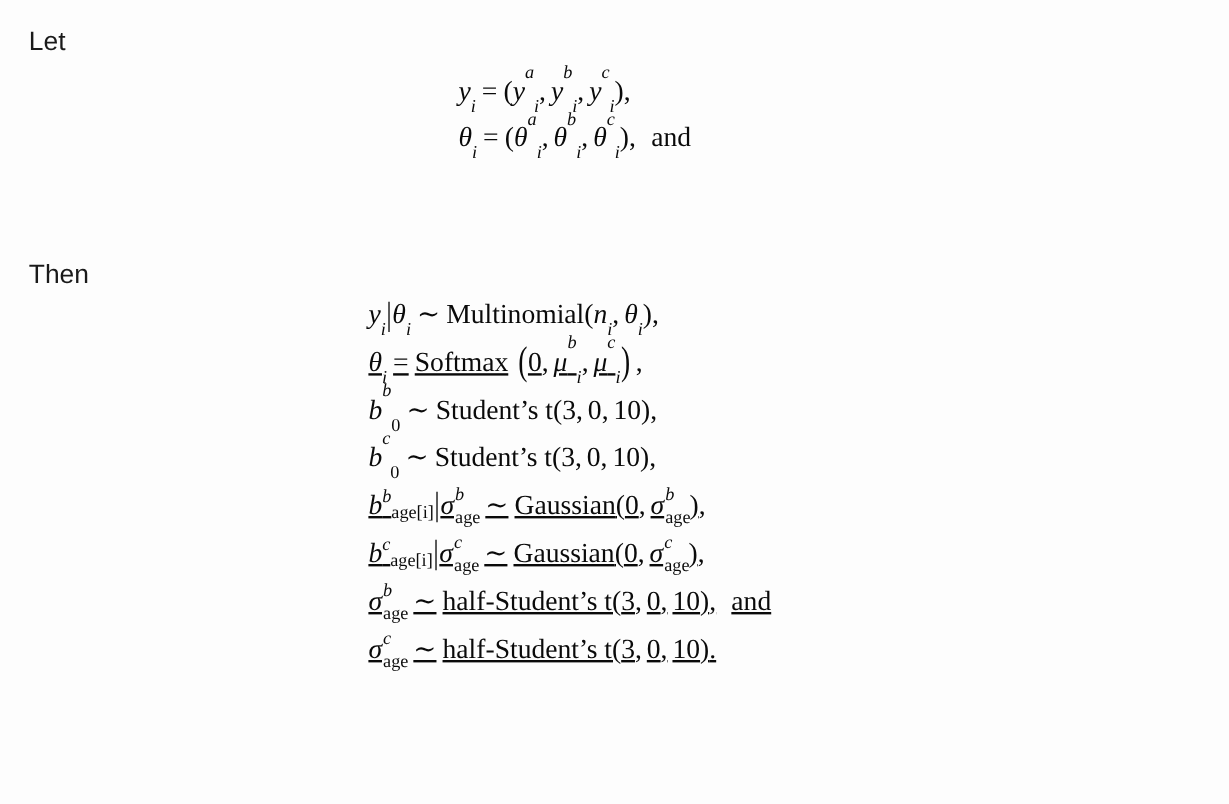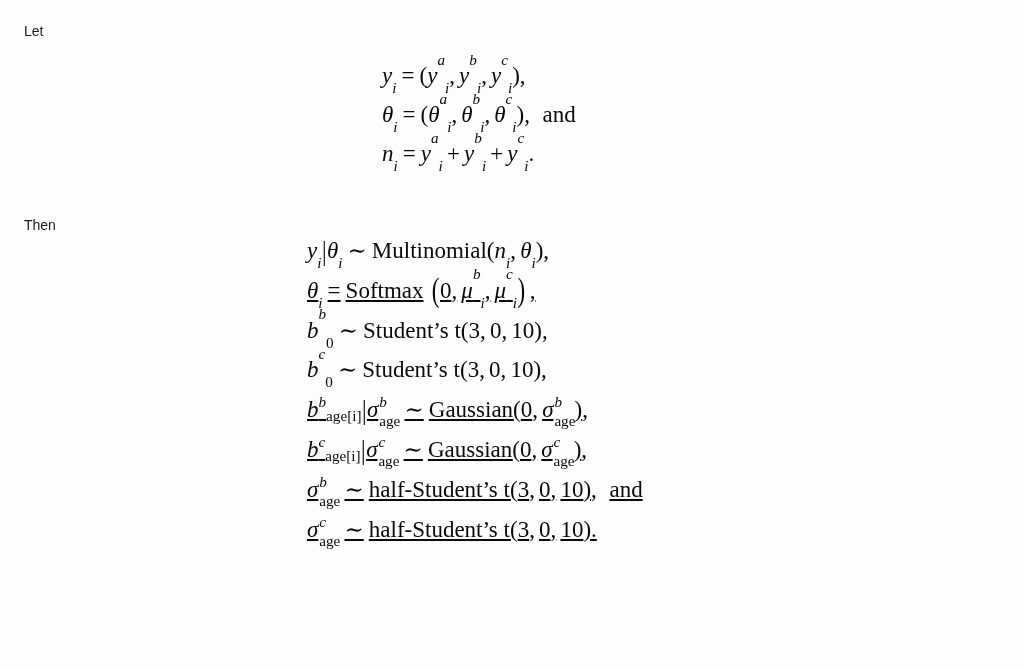--- a/index.html
+++ b/index.html
@@ -22,40 +22,40 @@
     width: 1024px;
     height: 670px;
     box-sizing: border-box;
   }
 
   
   .prose-label {
     position: absolute;
     left: 24px;
     font-family: "Liberation Sans", sans-serif;
-    font-size: 14px;
+    font-size: 22px;
     line-height: 1;
     color: #1a1a1a;
     white-space: nowrap;
   }
   #label-let  { top: 24px; }
   #label-then { top: 218px; }
 
   
   .math-block {
     position: absolute;
     font-family: "Liberation Serif", "DejaVu Serif", serif;
     color: #0a0a0a;
   }
   #block-definitions {
     top: 64px;
     left: 382px;
   }
   #block-model {
-    top: 239px;
+    top: 250px;
     left: 307px;
   }
 
   .math-line {
     white-space: nowrap;
     font-size: 23px;
     line-height: 1;
     display: block;
   }
   #block-definitions .math-line { height: 39px; }
@@ -179,23 +179,20 @@
   <div class="math-block" id="block-definitions">
 
     <div class="math-line">
       <span class="v">y</span><sub class="v">i</sub><span class="rel">=</span><span class="op">(</span><span class="v">y</span><sup class="v">a</sup><sub class="v">i</sub><span class="comma">,</span><span class="thin"></span><span class="v">y</span><sup class="v">b</sup><sub class="v">i</sub><span class="comma">,</span><span class="thin"></span><span class="v">y</span><sup class="v">c</sup><sub class="v">i</sub><span class="op">)</span><span class="comma">,</span>
     </div>
 
     <div class="math-line">
       <span class="v">θ</span><sub class="v">i</sub><span class="rel">=</span><span class="op">(</span><span class="v">θ</span><sup class="v">a</sup><sub class="v">i</sub><span class="comma">,</span><span class="thin"></span><span class="v">θ</span><sup class="v">b</sup><sub class="v">i</sub><span class="comma">,</span><span class="thin"></span><span class="v">θ</span><sup class="v">c</sup><sub class="v">i</sub><span class="op">)</span><span class="comma">,</span><span class="bigsp"></span><span class="txt">and</span>
     </div>
 
-    <div class="math-line">
-      <span class="v">n</span><sub class="v">i</sub><span class="rel">=</span><span class="v">y</span><sup class="v">a</sup><sub class="v">i</sub><span class="bin">+</span><span class="v">y</span><sup class="v">b</sup><sub class="v">i</sub><span class="bin">+</span><span class="v">y</span><sup class="v">c</sup><sub class="v">i</sub><span class="comma">.</span>
-    </div>
   </div>
 
   <div class="prose-label" id="label-then">Then</div>
 
   <div class="math-block" id="block-model">
 
     <div class="math-line">
       <span class="v">y</span><sub class="v">i</sub><span class="mid-bar">|</span><span class="v">θ</span><sub class="v">i</sub><span class="rel">∼</span><span class="op">Multinomial</span><span class="op">(</span><span class="v">n</span><sub class="v">i</sub><span class="comma">,</span><span class="thin"></span><span class="v">θ</span><sub class="v">i</sub><span class="op">)</span><span class="comma">,</span>
     </div>
 

